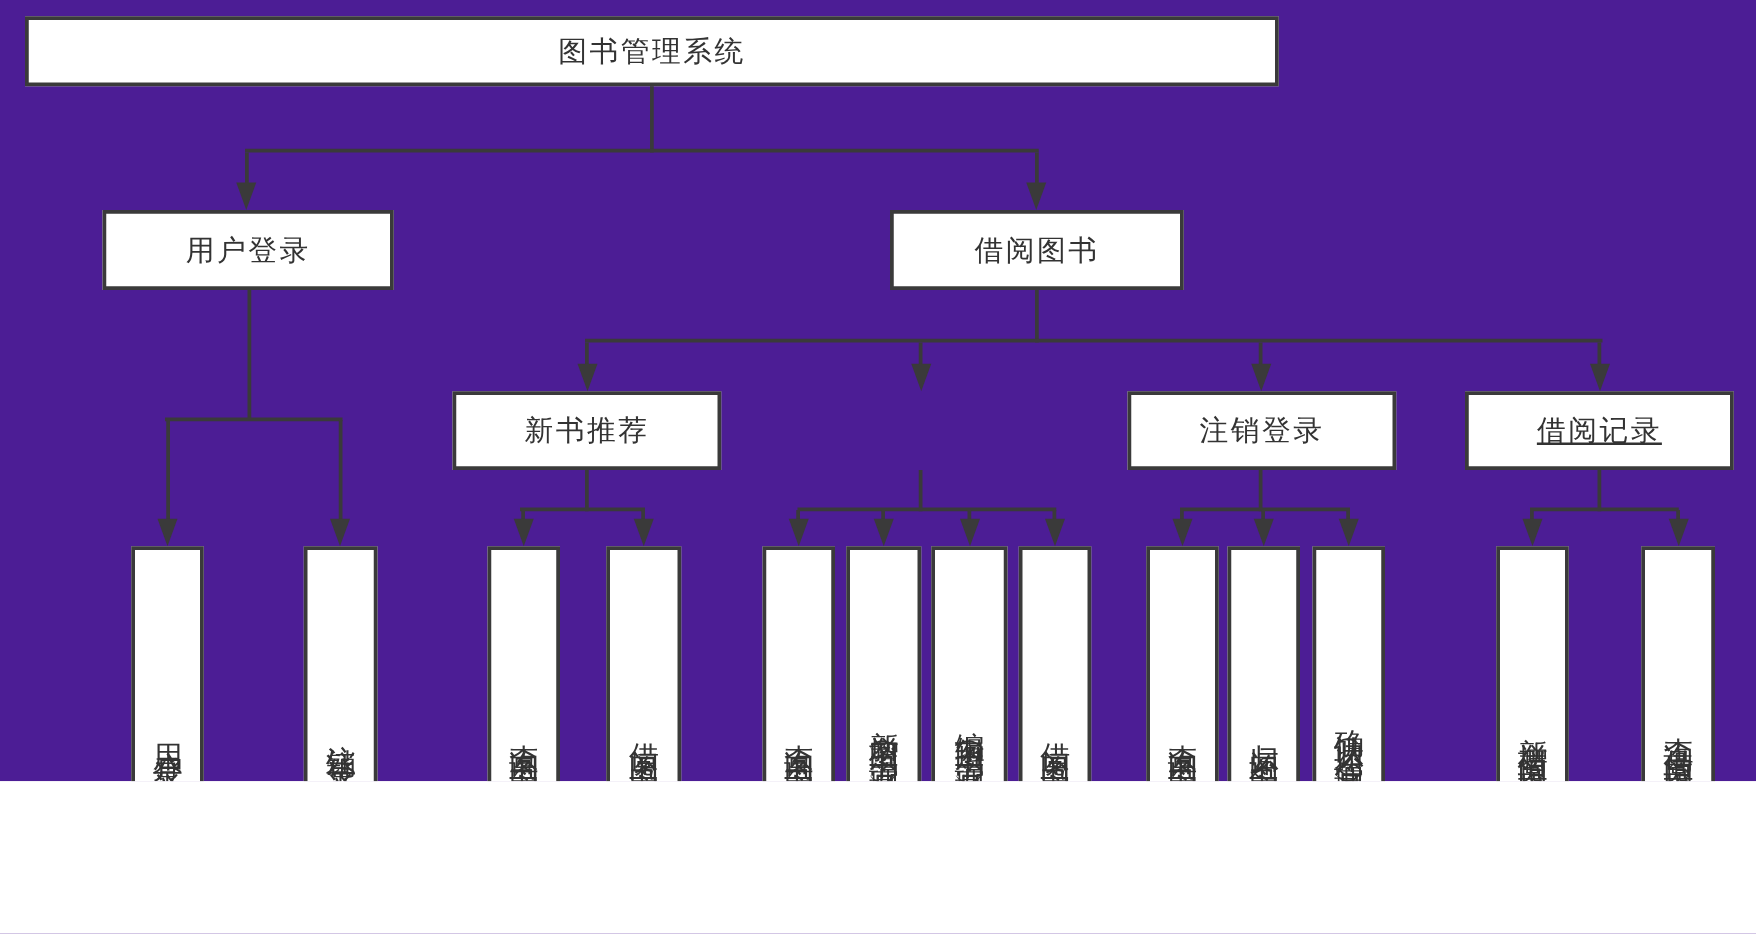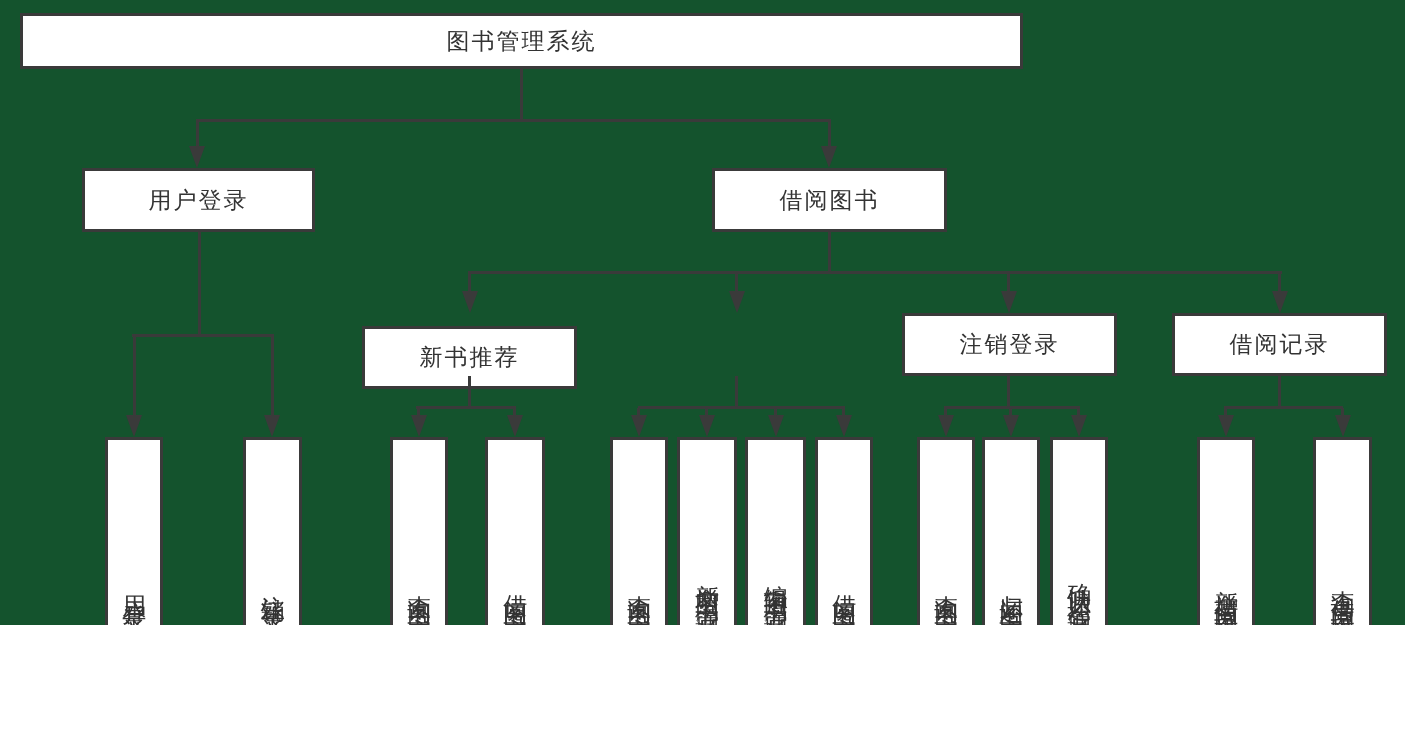--- a/index.html
+++ b/index.html
@@ -1,20 +1,20 @@
 <!DOCTYPE html>
 <html><head>
 <meta charset="utf-8">
 <style>
   html, body { margin: 0; padding: 0; background: #ffffff; }
   #stage {
     position: relative;
     width: 1405px;
     height: 625px;
-    background: #14532d;
+    background: #4c1d95;
     font-family: "DejaVu Sans", "Liberation Sans", sans-serif;
     overflow: hidden;
   }
   .box {
     position: absolute;
     box-sizing: border-box;
     border: 3px solid #3a3a3a;
     background: #ffffff;
     display: flex;
     align-items: center;
@@ -63,26 +63,26 @@
 <body>
 
 <div id="stage">
 
   <div class="box" style="left:20px; top:13px; width:1003px; height:56px;">图书管理系统</div>
 
   <div class="box" style="left:82px; top:168px; width:233px; height:64px;">用户登录</div>
 
   <div class="box" style="left:712px; top:168px; width:235px; height:64px;">借阅图书</div>
 
-  <div class="box" style="left:362px; top:326px; width:215px; height:63px;">新书推荐</div>
+  <div class="box" style="left:362px; top:313px; width:215px; height:63px;">新书推荐</div>
 
 
   <div class="box" style="left:902px; top:313px; width:215px; height:63px;">注销登录</div>
 
-  <div class="box" style="left:1172px; top:313px; width:215px; height:63px;">借阅记录</div>
+  <div class="box" style="left:1172px; top:313px; width:215px; height:63px;text-decoration:underline;">借阅记录</div>
 
   <div class="vbox" style="left:105px; top:437px; width:58px; height:298px;">用户登录</div>
   <div class="vbox" style="left:243px; top:437px; width:59px; height:298px;">注销登录</div>
 
   <div class="vbox" style="left:390px; top:437px; width:58px; height:298px;">查询图书</div>
   <div class="vbox" style="left:485px; top:437px; width:60px; height:298px;">借阅图书</div>
 
   <div class="vbox" style="left:610px; top:437px; width:58px; height:298px;">查询图书</div>
   <div class="vbox" style="left:677px; top:437px; width:60px; height:300px;">新增图书（管理员）</div>
   <div class="vbox" style="left:745px; top:437px; width:61px; height:300px;">编辑图书（管理员）</div>

